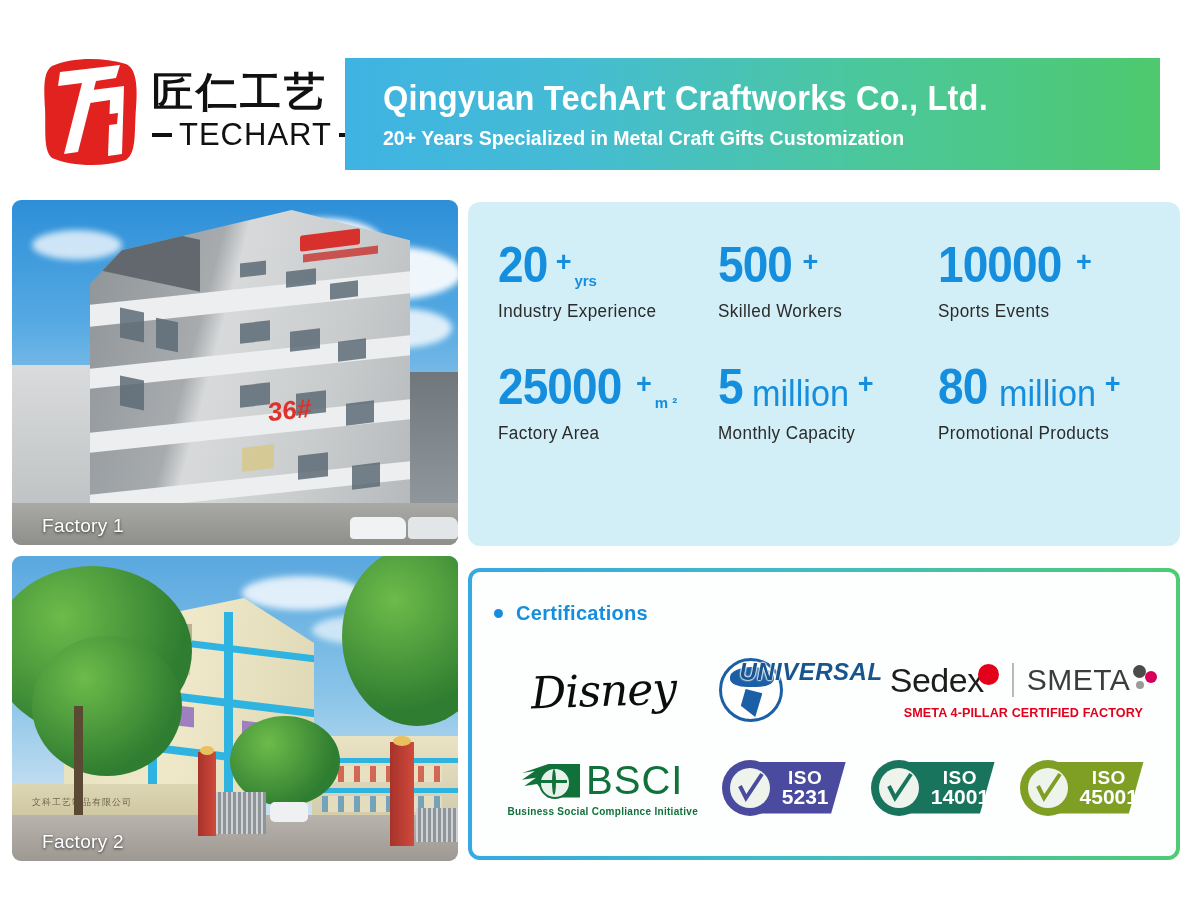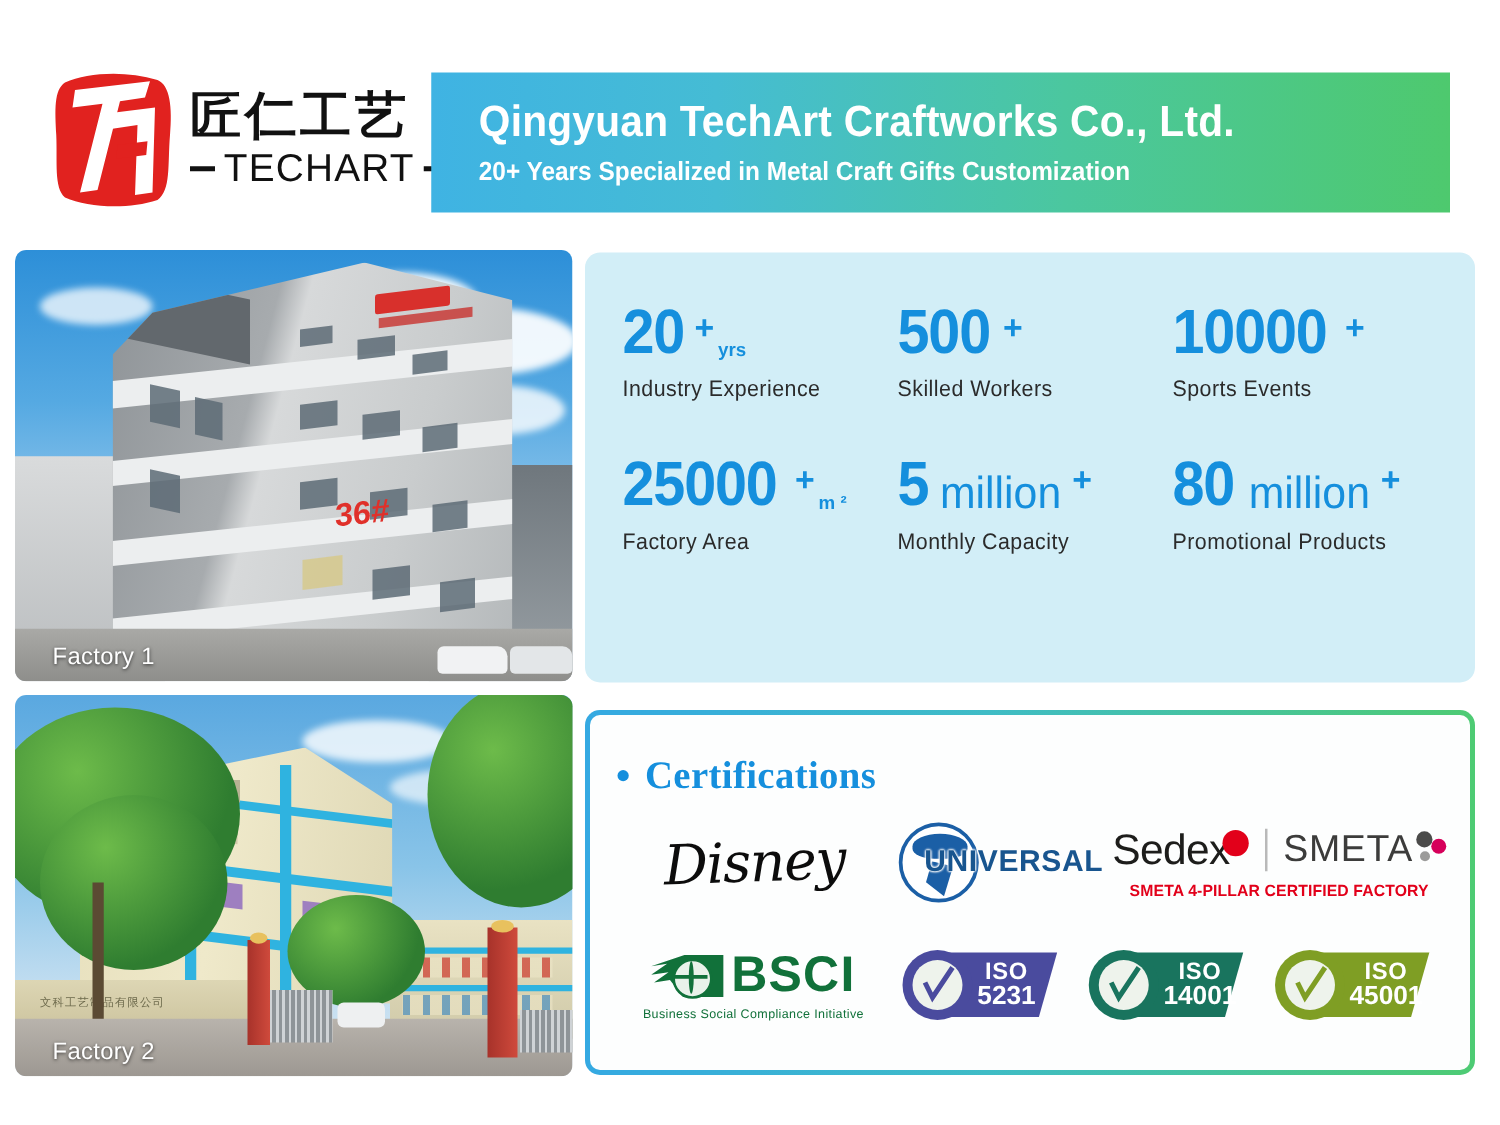--- a/index.html
+++ b/index.html
@@ -87,32 +87,32 @@
               letter-spacing:.4px;transform:scaleX(.95);transform-origin:left center;white-space:nowrap;}
 
   
   .cert-panel{position:absolute;left:468px;top:568px;width:712px;height:292px;border-radius:12px;
               background:#fdfefe;padding:2px;box-sizing:border-box;
               background-image:linear-gradient(#fdfefe,#fdfefe),linear-gradient(90deg,#35a9e2 0%,#3fbcc6 45%,#4ecb73 100%);
               background-origin:border-box;background-clip:content-box,border-box;
               border:2px solid transparent;}
   .cert-head{position:absolute;left:24px;top:32px;display:flex;align-items:center;}
   .cert-bullet{width:9px;height:9px;border-radius:50%;background:#158fdd;margin-right:13px;}
-  .cert-title{color:#158fdd;font-size:31px;font-weight:bold;font-family:Liberation Serif, serif;letter-spacing:.3px;}
+  .cert-title{color:#158fdd;font-size:20px;font-weight:bold;font-family:Liberation Sans, sans-serif;letter-spacing:.3px;}
 
   .cert-row{position:absolute;display:flex;align-items:center;}
   #cert-row-1{left:26px;top:88px;width:660px;justify-content:flex-start;gap:0;}
   #cert-row-2{left:26px;top:188px;width:660px;justify-content:flex-start;gap:0;}
   .cert-cell{display:flex;align-items:center;justify-content:center;}
 
   
   .disney{font-family:"DejaVu Serif",serif;font-size:44px;font-style:italic;color:#0c0c0c;
           letter-spacing:-1px;transform:rotate(-2deg);}
   
-  .universal{display:flex;align-items:center;}
+  .universal{display:flex;font-style:italic;}
   .uni-globe{width:58px;height:58px;border-radius:50%;border:3px solid #1b5fa6;position:relative;overflow:hidden;background:#fff;}
   .uni-globe:before{content:"";position:absolute;left:8px;top:6px;width:44px;height:20px;background:#1b5fa6;border-radius:50% 50% 40% 40%;}
   .uni-globe:after{content:"";position:absolute;left:16px;top:28px;width:24px;height:28px;background:#1b5fa6;
                    clip-path:polygon(30% 0,100% 15%,70% 100%,10% 60%);}
   .uni-text{font-size:24px;font-weight:bold;color:#18558f;letter-spacing:.5px;margin-left:-44px;
             position:relative;z-index:2;font-family:"Liberation Sans",sans-serif;
             text-shadow:0 0 2px #fff,0 0 2px #fff,0 0 2px #fff,0 0 2px #fff;}
   
   .sedex-wrap{display:flex;flex-direction:column;align-items:center;}
   .sedex-top{display:flex;align-items:center;}
@@ -127,23 +127,23 @@
   
   .bsci{display:flex;flex-direction:column;align-items:center;}
   .bsci-top{display:flex;align-items:center;}
   .bsci-mark{width:58px;height:42px;position:relative;}
   .bsci-hand{position:absolute;left:0;top:4px;width:58px;height:34px;background:#11713a;
              clip-path:polygon(0 28%,22% 22%,0 48%,24% 42%,4% 66%,26% 60%,44% 100%,100% 100%,100% 0,48% 0);}
   .bsci-globe{position:absolute;left:17px;top:7px;width:28px;height:28px;border-radius:50%;
               background:#e9f2ea;border:2px solid #11713a;}
   .bsci-globe:before{content:"";position:absolute;left:11px;top:0;width:4px;height:26px;background:#11713a;border-radius:50%;}
   .bsci-globe:after{content:"";position:absolute;left:0;top:11px;width:26px;height:3px;background:#11713a;}
-  .bsci-word{font-size:40px;font-weight:bold;color:#11713a;letter-spacing:1px;margin-left:6px;
+  .bsci-word{font-size:40px;font-weight:normal;color:#11713a;letter-spacing:1px;margin-left:6px;
              font-family:"Liberation Sans",sans-serif;}
-  .bsci-tag{margin-top:3px;color:#11713a;font-size:10px;font-weight:normal;letter-spacing:.3px;
+  .bsci-tag{margin-top:3px;color:#11713a;font-size:10px;font-weight:bold;letter-spacing:.3px;
             font-family:"Liberation Sans",sans-serif;white-space:nowrap;}
   
   .iso{position:relative;width:124px;height:56px;display:flex;align-items:center;}
   .iso-banner{position:absolute;left:32px;top:2px;width:92px;height:52px;
               clip-path:polygon(0 0,100% 0,84% 100%,0 100%);}
   .iso-seal{position:relative;z-index:3;width:56px;height:56px;border-radius:50%;
             display:flex;align-items:center;justify-content:center;}
   .iso-seal .inner{width:40px;height:40px;border-radius:50%;background:#eef3ec;position:relative;overflow:hidden;}
   .iso-seal .tick{position:absolute;left:8px;top:4px;width:26px;height:32px;}
   .iso-txt{position:relative;z-index:4;margin-left:4px;display:flex;flex-direction:column;align-items:center;

